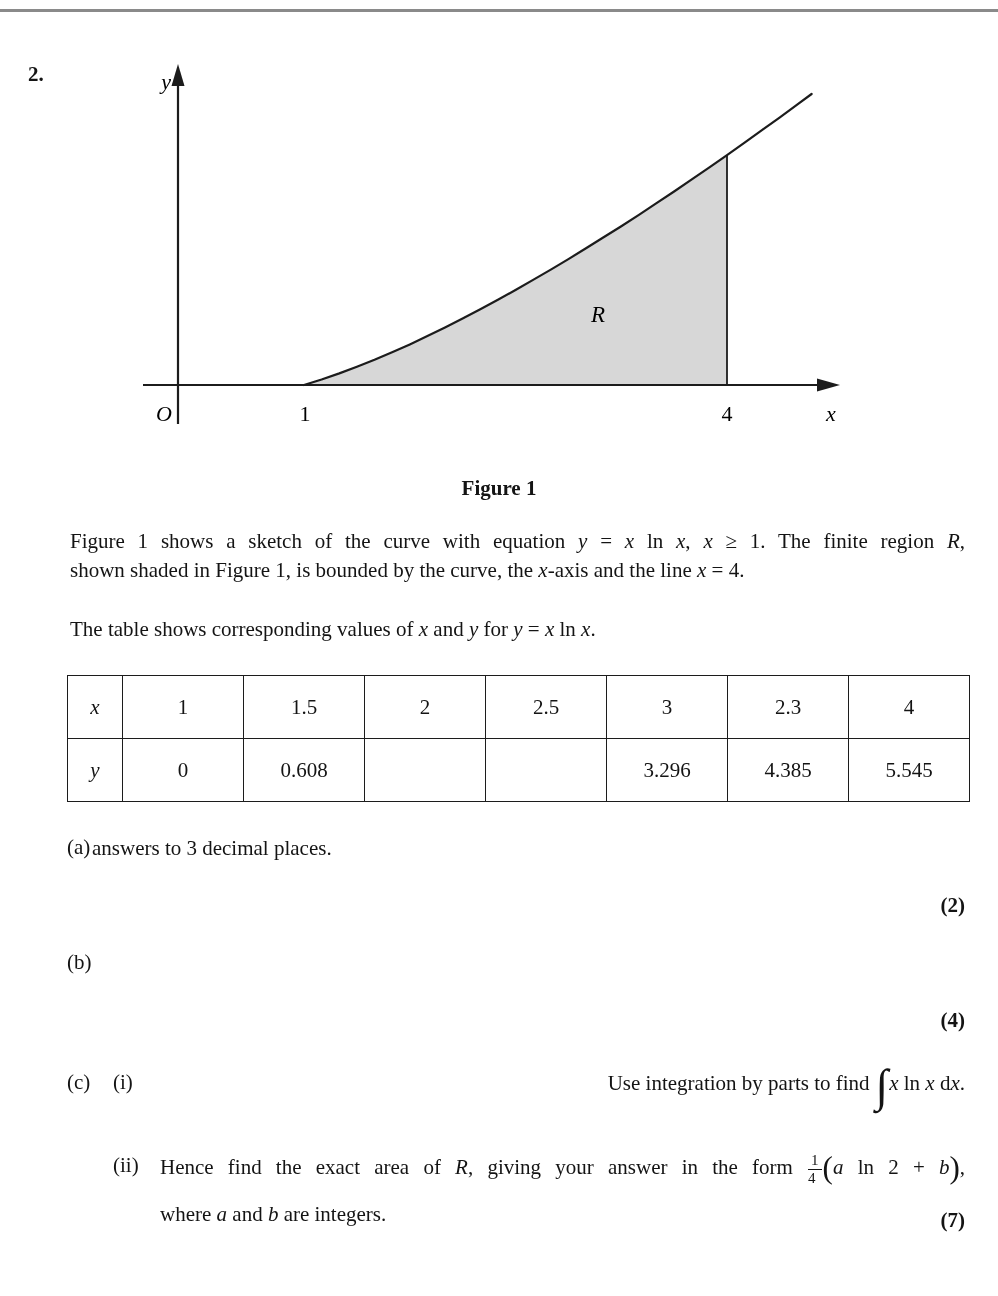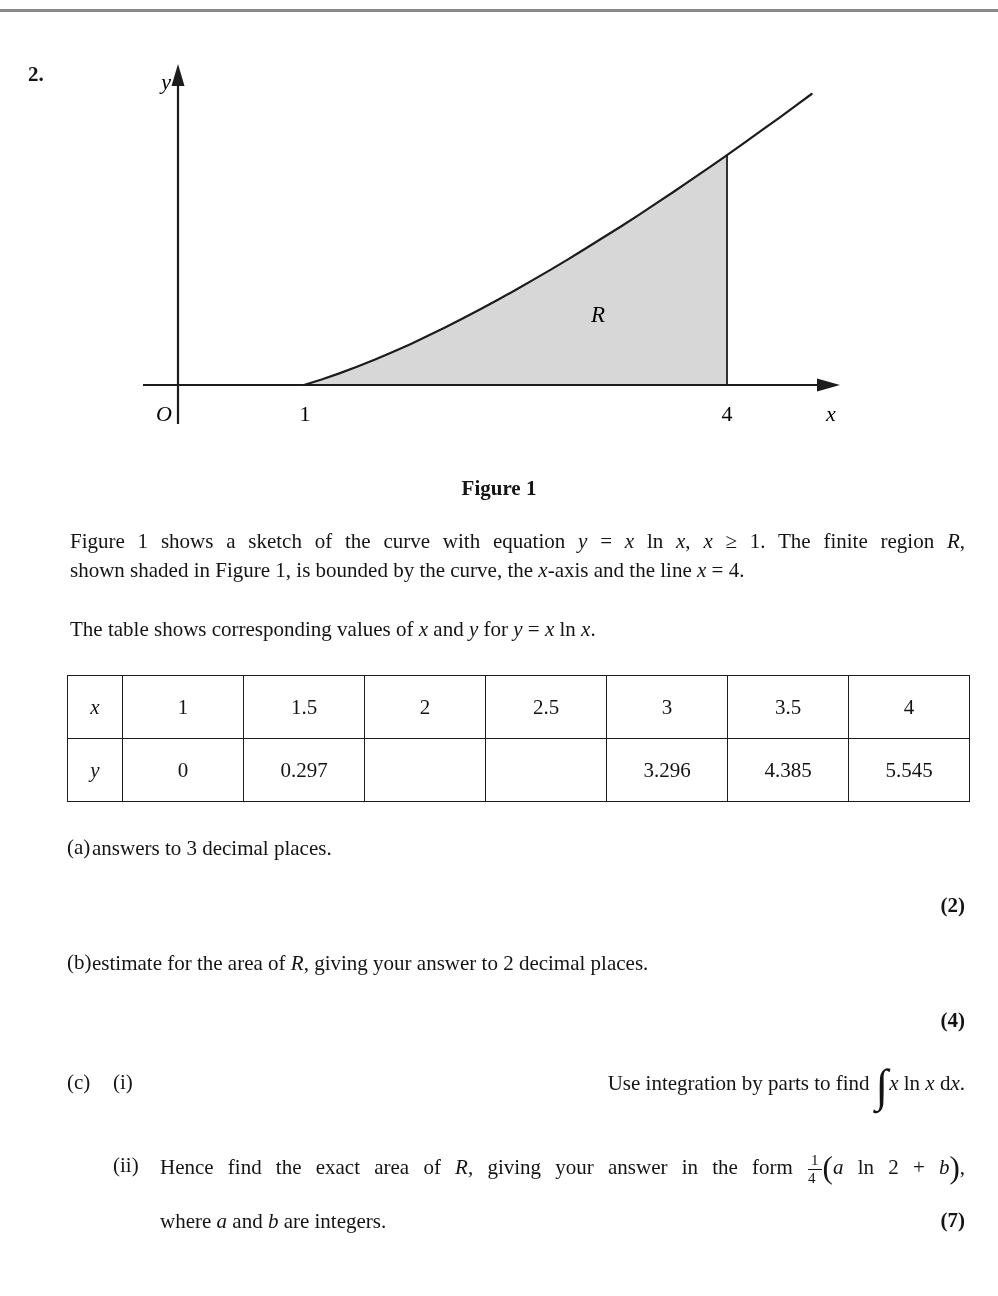--- a/index.html
+++ b/index.html
@@ -92,54 +92,53 @@
       <col style="width:121px">
   </colgroup>
   <tbody>
       <tr>
     <td class="hdr">x</td>
     <td>1</td>
     <td>1.5</td>
     <td>2</td>
     <td>2.5</td>
     <td>3</td>
-    <td>3.5</td>
+    <td>2.3</td>
     <td>4</td>
   </tr>
   <tr>
     <td class="hdr">y</td>
     <td>0</td>
-    <td>0.297</td>
+    <td>0.608</td>
     <td></td>
     <td></td>
     <td>3.296</td>
     <td>4.385</td>
     <td>5.545</td>
   </tr>
 </tbody>
   </table>
 
 <div class="abs part-label" style="left:67px;top:833px;">(a)</div>
 <div class="abs part-text" style="left:92px;top:833px;width:873px;">
   <div><span>answers to 3 decimal places.</span></div>
 </div>
 <div class="abs marks" style="top:891px;">(2)</div>
 
 <div class="abs part-label" style="left:67px;top:948px;">(b)</div>
 <div class="abs part-text" style="left:92px;top:948px;width:873px;">
-  <div><span>estimate for the area of </span><span class="seg-i">R</span><span>, giving your answer to 2 decimal places.</span></div>
 </div>
 <div class="abs marks" style="top:1006px;">(4)</div>
 
 <div class="abs part-label" style="left:67px;top:1068px;">(c)</div>
 <div class="abs part-label" style="left:113px;top:1068px;">(i)</div>
 <div class="abs part-text" style="left:160px;top:1068px;width:805px;text-align:right;">
   <span><span>Use integration by parts to find</span></span><span class="intg">∫</span><span><span class="seg-i">x</span><span> ln </span><span class="seg-i">x</span><span> d</span><span class="seg-i">x</span><span>.</span></span>
 </div>
 
 <div class="abs part-label" style="left:113px;top:1151px;">(ii)</div>
 <div class="abs part-text" style="left:160px;top:1151px;width:805px;">
   <div class="line-j" style="line-height:33px;">
     <span><span>Hence find the exact area of </span><span class="seg-i">R</span><span>, giving your answer in the form </span></span><span class="frac"><span class="num">1</span><span class="den">4</span></span><span class="bigp">(</span><span><span class="seg-i">a</span><span> ln 2 + </span><span class="seg-i">b</span></span><span class="bigp">)</span><span>,</span>
   </div>
-  <div style="margin-top:19px;"><span>where </span><span class="seg-i">a</span><span> and </span><span class="seg-i">b</span><span> are integers.</span></div>
+  <div style="margin-top:12px;"><span>where </span><span class="seg-i">a</span><span> and </span><span class="seg-i">b</span><span> are integers.</span></div>
 </div>
 <div class="abs marks" style="top:1206px;">(7)</div>
 
 </body></html>

